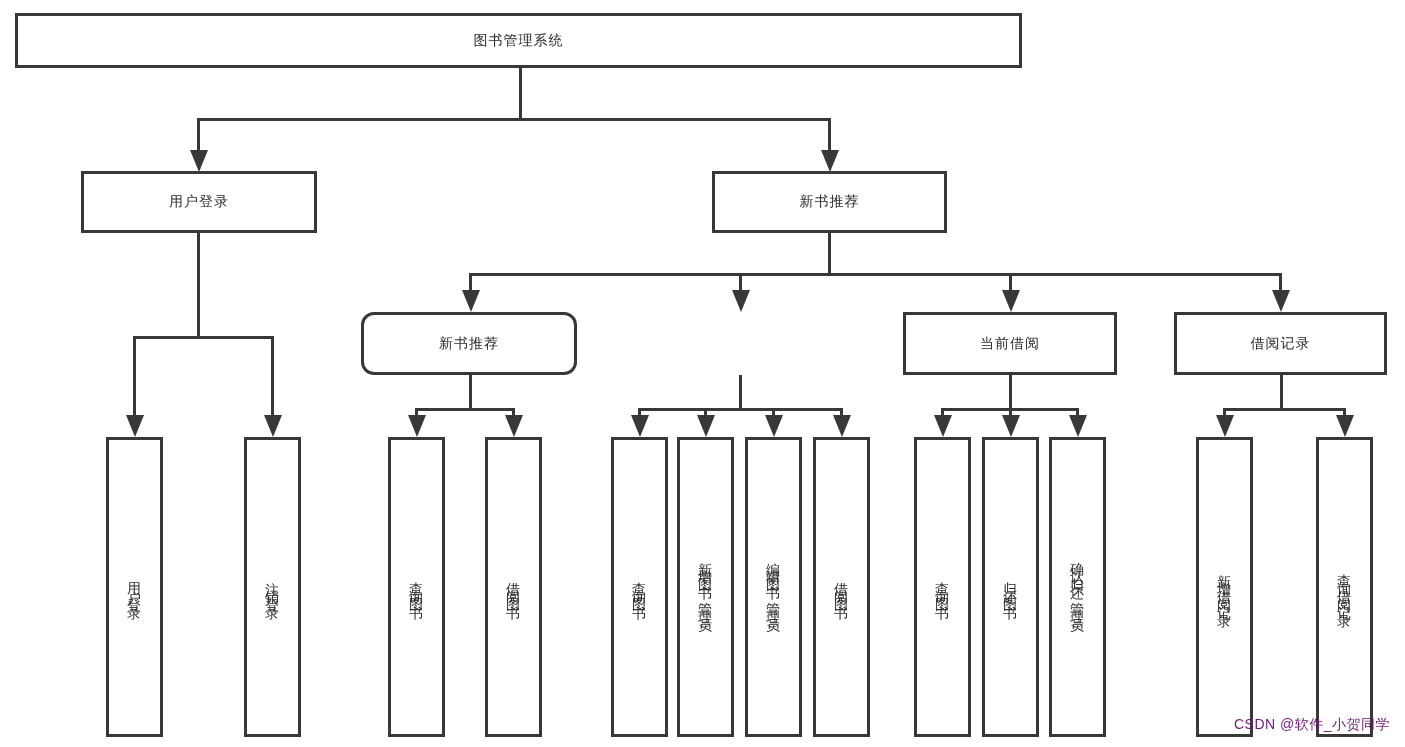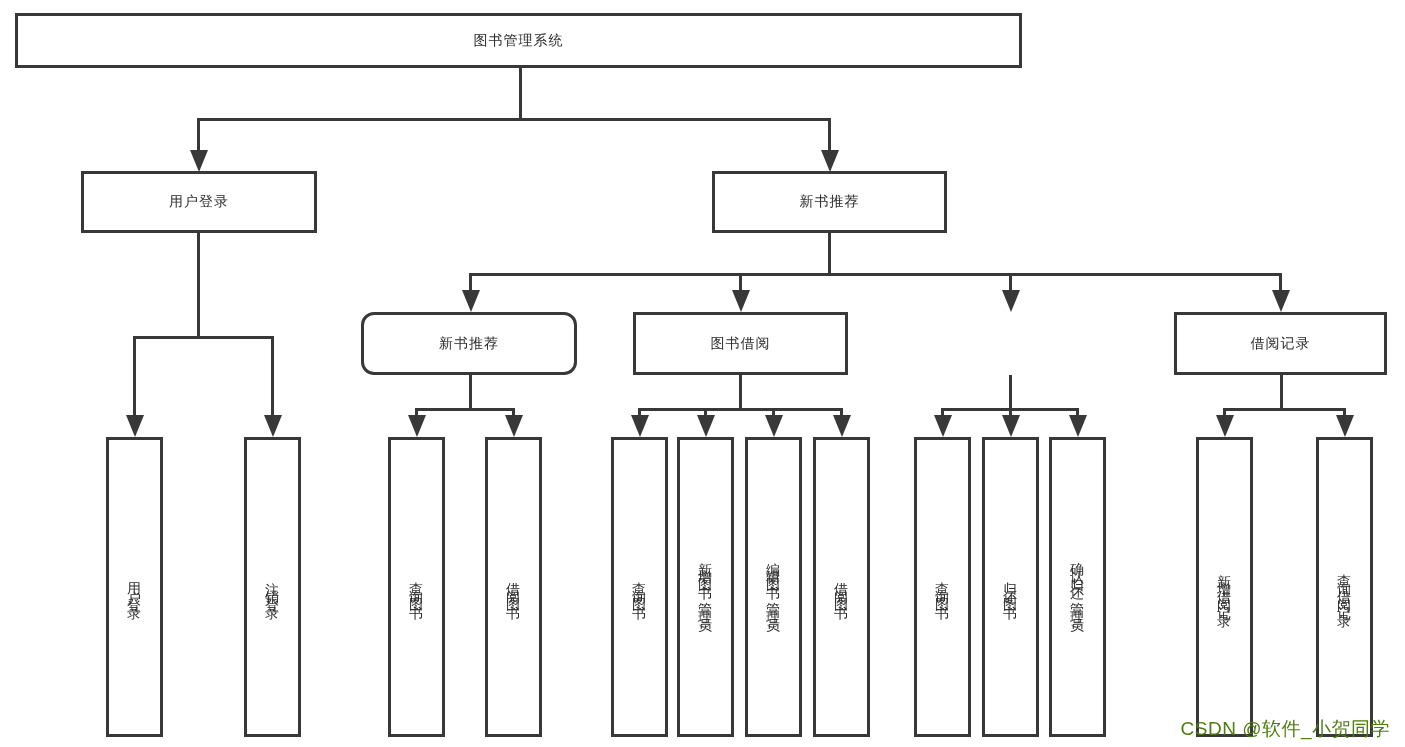--- a/index.html
+++ b/index.html
@@ -54,22 +54,22 @@
     width: 0;
     height: 0;
     border-left: 9px solid transparent;
     border-right: 9px solid transparent;
     border-top: 22px solid #383838;
   }
   .watermark {
     position: absolute;
     top: 716px;
     right: 15px;
-    font-size: 19px;
-    color: #4d7c0f;
+    font-size: 14px;
+    color: #701a75;
     letter-spacing: 0.5px;
   }
 </style>
 </head>
 <body>
 
 <div class="stage">
 
   <div class="node" style="left:15px; top:13px; width:1007px; height:55px;">
     <span>图书管理系统</span>
@@ -103,22 +103,22 @@
   <div class="vline" style="left:739px; top:273px; height:20px;"></div>
   <div class="arrow" style="left:732px; top:290px;"></div>
   <div class="vline" style="left:1009px; top:273px; height:20px;"></div>
   <div class="arrow" style="left:1002px; top:290px;"></div>
   <div class="vline" style="left:1279px; top:273px; height:20px;"></div>
   <div class="arrow" style="left:1272px; top:290px;"></div>
 
   <div class="node" style="left:361px; top:312px; width:216px; height:63px;border-radius:13px;">
     <span>新书推荐</span>
   </div>
-  <div class="node" style="left:633px; top:312px; width:215px; height:63px;">
-    <span>图书借阅</span>
+  <div class="node" style="left:903px; top:312px; width:214px; height:63px;">
+    <span>当前借阅</span>
   </div>
   <div class="node" style="left:1174px; top:312px; width:213px; height:63px;">
     <span>借阅记录</span>
   </div>
 
   <div class="vline" style="left:469px; top:375px; height:33px;"></div>
   <div class="hline" style="left:415px; top:408px; width:100px;"></div>
   <div class="vline" style="left:415px; top:408px; height:12px;"></div>
   <div class="arrow" style="left:408px; top:415px;"></div>
   <div class="vline" style="left:512px; top:408px; height:12px;"></div>

